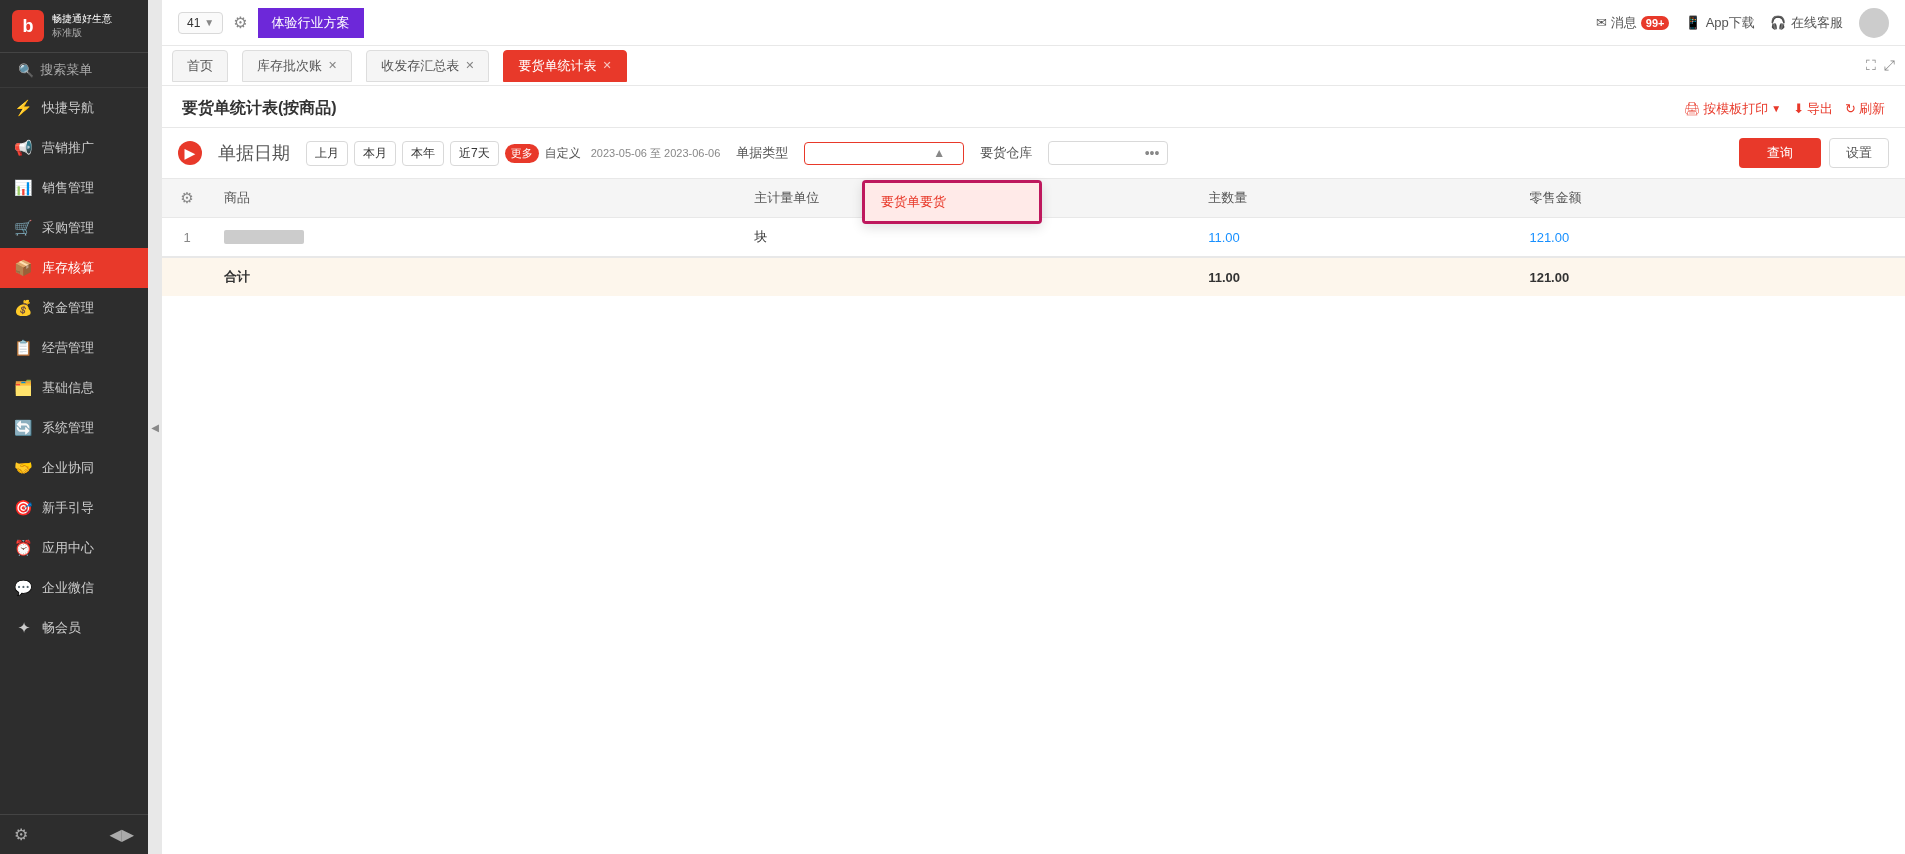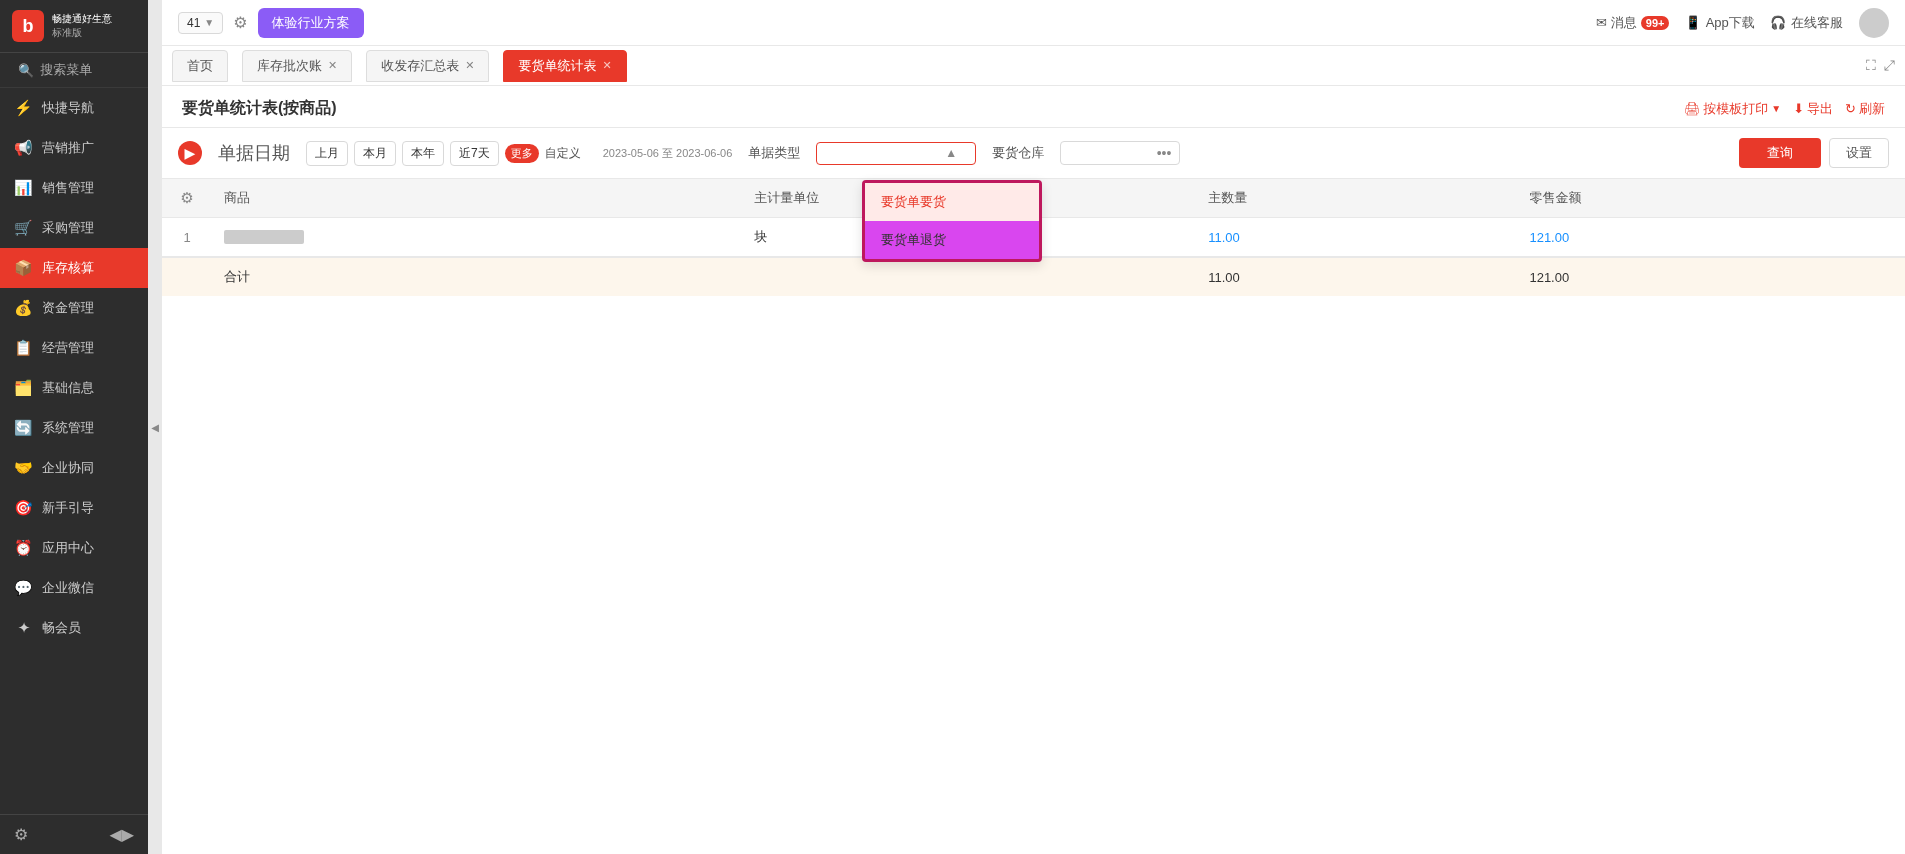--- a/index.html
+++ b/index.html
@@ -119,24 +119,24 @@
       border-radius: 4px;
       padding: 3px 8px;
       font-size: 12px;
       color: #333;
       cursor: pointer;
       background: #fafafa;
     }
     .topbar-selector .arrow { color: #888; font-size: 10px; }
     .topbar-gear { color: #888; font-size: 16px; cursor: pointer; }
     .btn-industry {
-      background: #8b5cf6;
+      background: #6d28d9;
       color: #fff;
       border: none;
-      border-radius: 6px;
+      border-radius: 0;
       padding: 6px 14px;
       font-size: 13px;
       cursor: pointer;
     }
     .topbar-right {
       display: flex;
       align-items: center;
       gap: 16px;
       color: #555;
       font-size: 13px;
@@ -287,21 +287,21 @@
     }
     .date-badge {
       background: #e8392a;
       color: #fff;
       border-radius: 10px;
       padding: 2px 6px;
       font-size: 11px;
       cursor: pointer;
     }
     .date-custom { color: #555; font-size: 12px; cursor: pointer; }
-    .date-range { font-size: 11px; color: #888; margin-left: 16px; }
+    .date-range { font-size: 11px; color: #888; margin-left: 4px; }
 
     .filter-type-label { color: #555; font-size: 13px; flex-shrink: 0; }
     .filter-type-input {
       display: flex;
       align-items: center;
       border: 1px solid #e8392a;
       border-radius: 4px;
       padding: 3px 8px;
       min-width: 160px;
       position: relative;
@@ -417,21 +417,21 @@
       height: 14px;
     }
 
     
     .table-footer {
       background: #fdf6ec;
       border-top: 2px solid #e8e8e8;
     }
     .table-footer td {
       padding: 10px 12px;
-      font-weight: normal;
+      font-weight: bold;
       color: #333;
       border: none;
     }
 
     
     .th-gear { font-size: 15px; color: #888; cursor: pointer; }
   </style>
 </head>
 <body>
 
@@ -618,23 +618,20 @@
       </div>
 
       <div class="filter-actions">
         <button class="btn-query">查询</button>
         <button class="btn-settings">设置</button>
       </div>
 
       <div class="dropdown-overlay">
         <div class="dropdown-item selected">
           <span>要货单要货</span>
-        </div>
-        <div class="dropdown-item">
-          <span>要货单退货</span>
         </div>
       </div>
     </div>
 
     <div class="table-container">
       <table>
         <thead>
           <tr>
             <th>
               <span class="th-gear">⚙</span>

